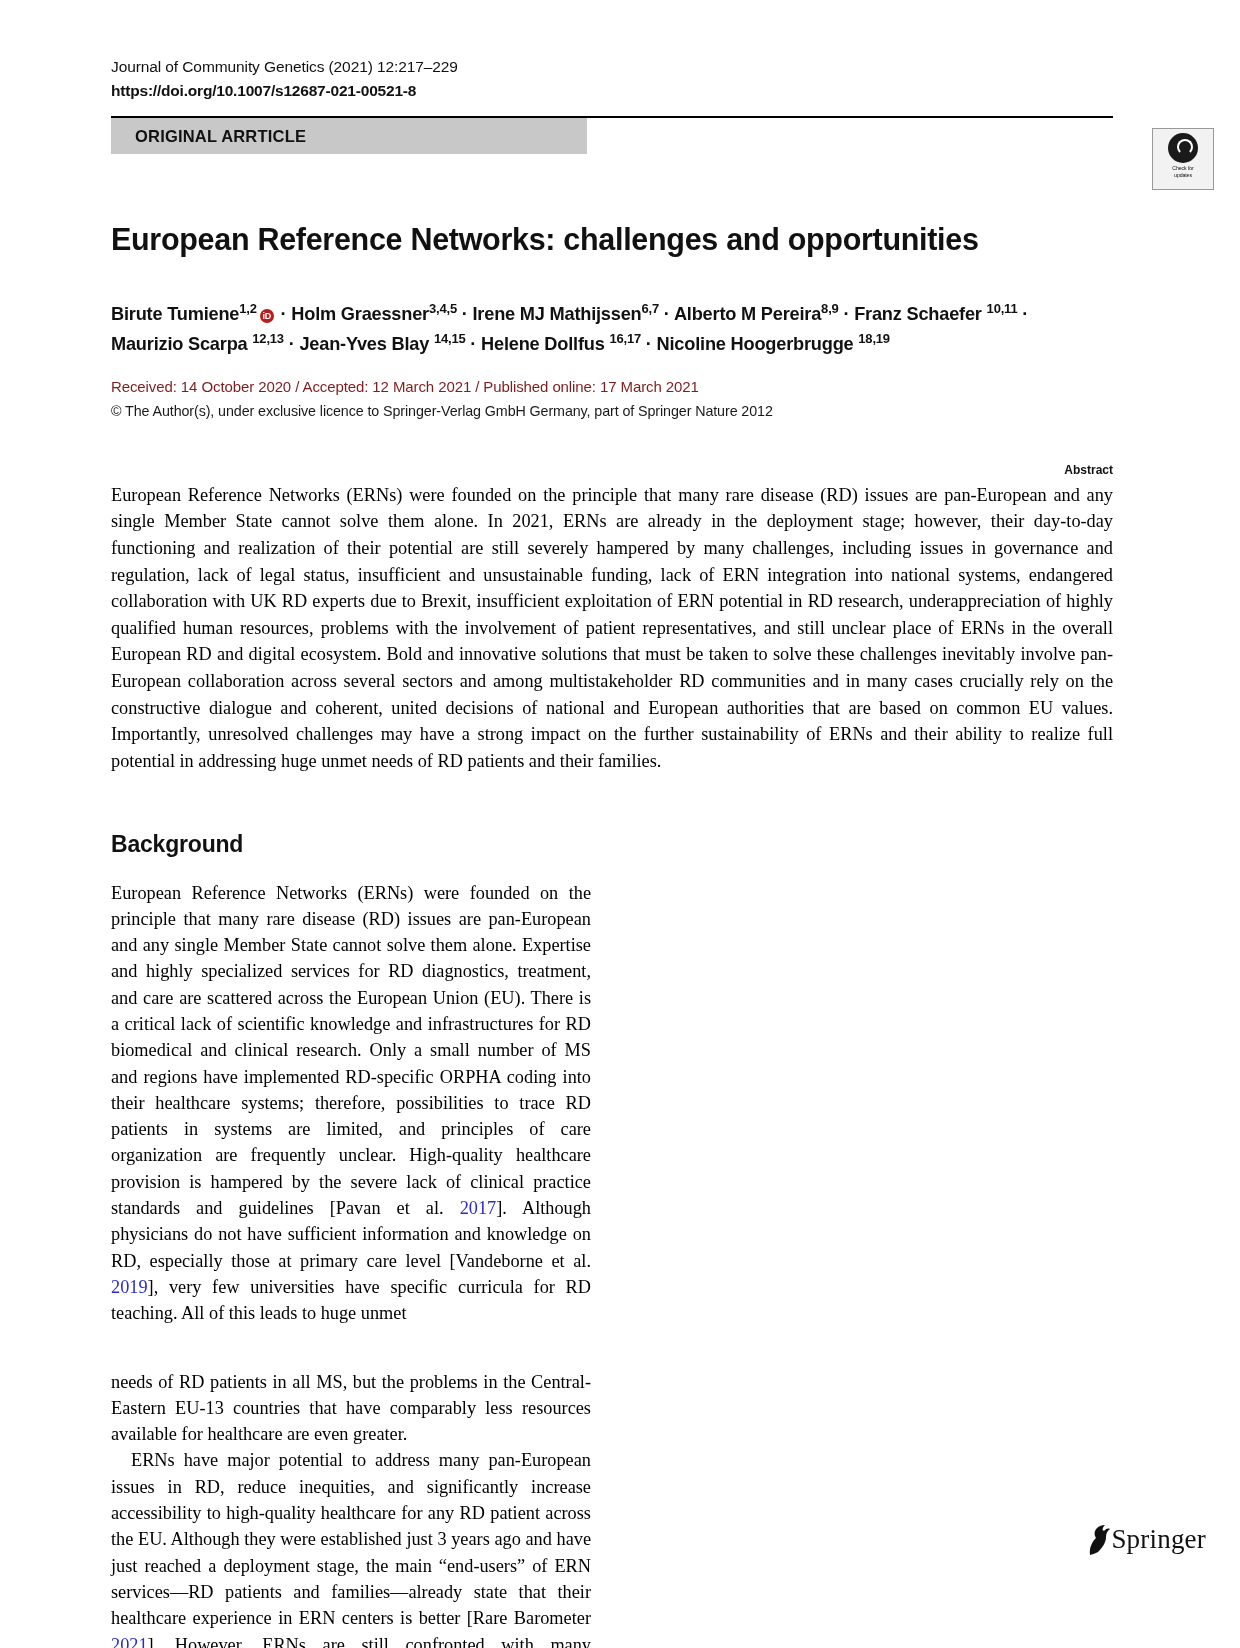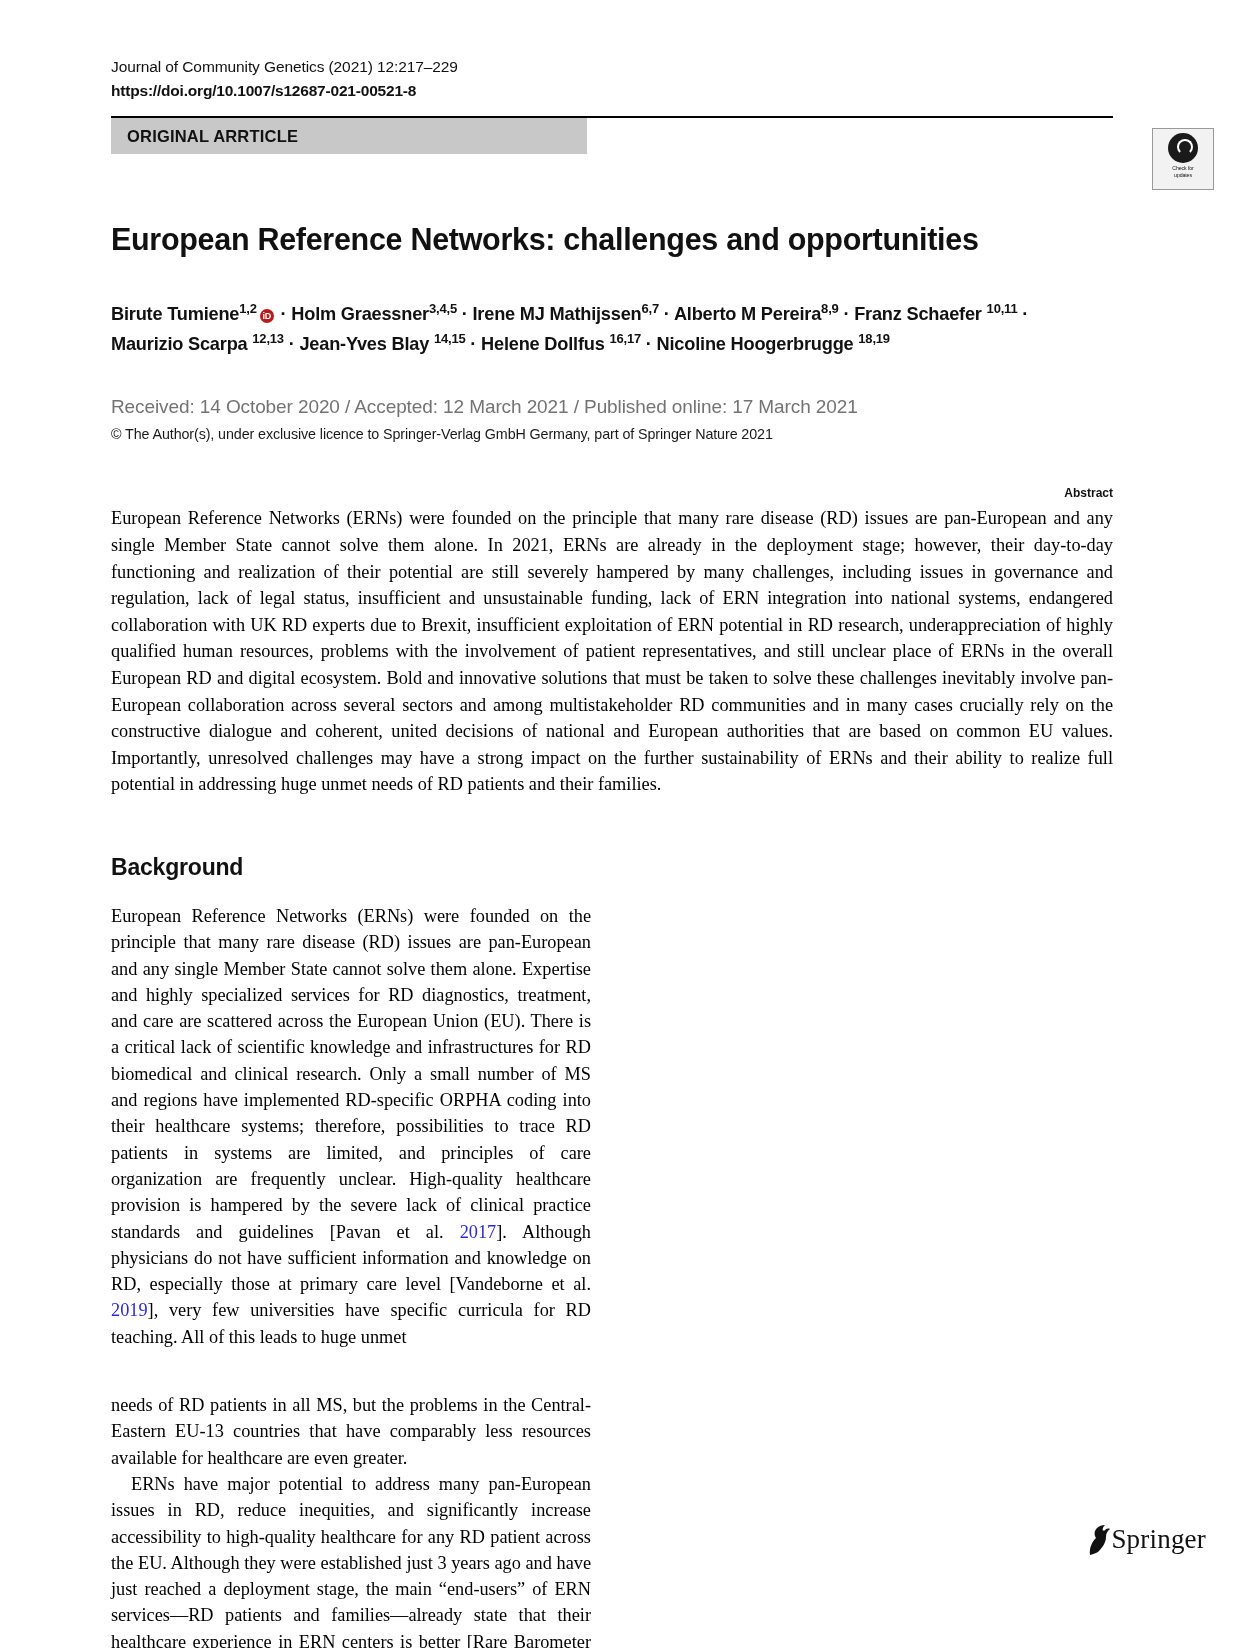--- a/index.html
+++ b/index.html
@@ -53,21 +53,21 @@
     display: flex;
     align-items: flex-start;
     justify-content: space-between;
   }
   .artcat {
     background: #c8c8c8;
     width: 476px;
     height: 36px;
     display: flex;
     align-items: center;
-    padding-left: 16px;
+    padding-left: 24px;
     box-sizing: border-box;
     font-family: "Liberation Sans", sans-serif;
     font-weight: bold;
     font-size: 16.5px;
     letter-spacing: 0.2px;
     color: #111;
   }
   .crossmark {
     position: absolute;
     right: 38px;
@@ -148,23 +148,23 @@
     text-align: center;
     line-height: 14px;
     vertical-align: 1px;
     margin: 0 2px 0 3px;
     font-family: "Liberation Sans", sans-serif;
   }
 
   
   .dates {
     font-family: "Liberation Sans", sans-serif;
-    font-size: 19px;
-    color: #737373;
-    margin-top: 33px;
+    font-size: 15px;
+    color: #7f1d1d;
+    margin-top: 16px;
     line-height: 1.62;
     letter-spacing: -0.1px;
   }
   .copyright {
     font-family: "Liberation Sans", sans-serif;
     font-size: 14.3px;
     color: #1a1a1a;
     line-height: 1.62;
     letter-spacing: -0.1px;
   }
@@ -263,21 +263,21 @@
     </div>
 
     <div class="title">European Reference Networks: challenges and opportunities</div>
 
     <div class="authors">
       <div>Birute Tumiene<sup>1,2</sup><span class="orcid">iD</span> · Holm Graessner<sup>3,4,5</sup> · Irene MJ Mathijssen<sup>6,7</sup> · Alberto M Pereira<sup>8,9</sup> · Franz Schaefer <sup>10,11</sup> ·</div>
       <div>Maurizio Scarpa <sup>12,13</sup> · Jean-Yves Blay <sup>14,15</sup> · Helene Dollfus <sup>16,17</sup> · Nicoline Hoogerbrugge <sup>18,19</sup></div>
     </div>
 
     <div class="dates">Received: 14 October 2020 / Accepted: 12 March 2021 / Published online: 17 March 2021</div>
-    <div class="copyright">© The Author(s), under exclusive licence to Springer-Verlag GmbH Germany, part of Springer Nature 2021</div>
+    <div class="copyright">© The Author(s), under exclusive licence to Springer-Verlag GmbH Germany, part of Springer Nature 2012</div>
 
     <div class="abstract-head">Abstract</div>
     <div class="abstract-body">European Reference Networks (ERNs) were founded on the principle that many rare disease (RD) issues are pan-European and any single Member State cannot solve them alone. In 2021, ERNs are already in the deployment stage; however, their day-to-day functioning and realization of their potential are still severely hampered by many challenges, including issues in governance and regulation, lack of legal status, insufficient and unsustainable funding, lack of ERN integration into national systems, endangered collaboration with UK RD experts due to Brexit, insufficient exploitation of ERN potential in RD research, underappreciation of highly qualified human resources, problems with the involvement of patient representatives, and still unclear place of ERNs in the overall European RD and digital ecosystem. Bold and innovative solutions that must be taken to solve these challenges inevitably involve pan-European collaboration across several sectors and among multistakeholder RD communities and in many cases crucially rely on the constructive dialogue and coherent, united decisions of national and European authorities that are based on common EU values. Importantly, unresolved challenges may have a strong impact on the further sustainability of ERNs and their ability to realize full potential in addressing huge unmet needs of RD patients and their families.</div>
 
     <div class="cols">
 
       <div class="col">
         <div class="sec-head">Background</div>
         <p class="body-p">European Reference Networks (ERNs) were founded on the principle that many rare disease (RD) issues are pan-European and any single Member State cannot solve them alone. Expertise and highly specialized services for RD diagnostics, treatment, and care are scattered across the European Union (EU). There is a critical lack of scientific knowledge and infrastructures for RD biomedical and clinical research. Only a small number of MS and regions have implemented RD-specific ORPHA coding into their healthcare systems; therefore, possibilities to trace RD patients in systems are limited, and principles of care organization are frequently unclear. High-quality healthcare provision is hampered by the severe lack of clinical practice standards and guidelines [Pavan et al. <span class="ref">2017</span>]. Although physicians do not have sufficient information and knowledge on RD, especially those at primary care level [Vandeborne et al. <span class="ref">2019</span>], very few universities have specific curricula for RD teaching. All of this leads to huge unmet</p>
 

